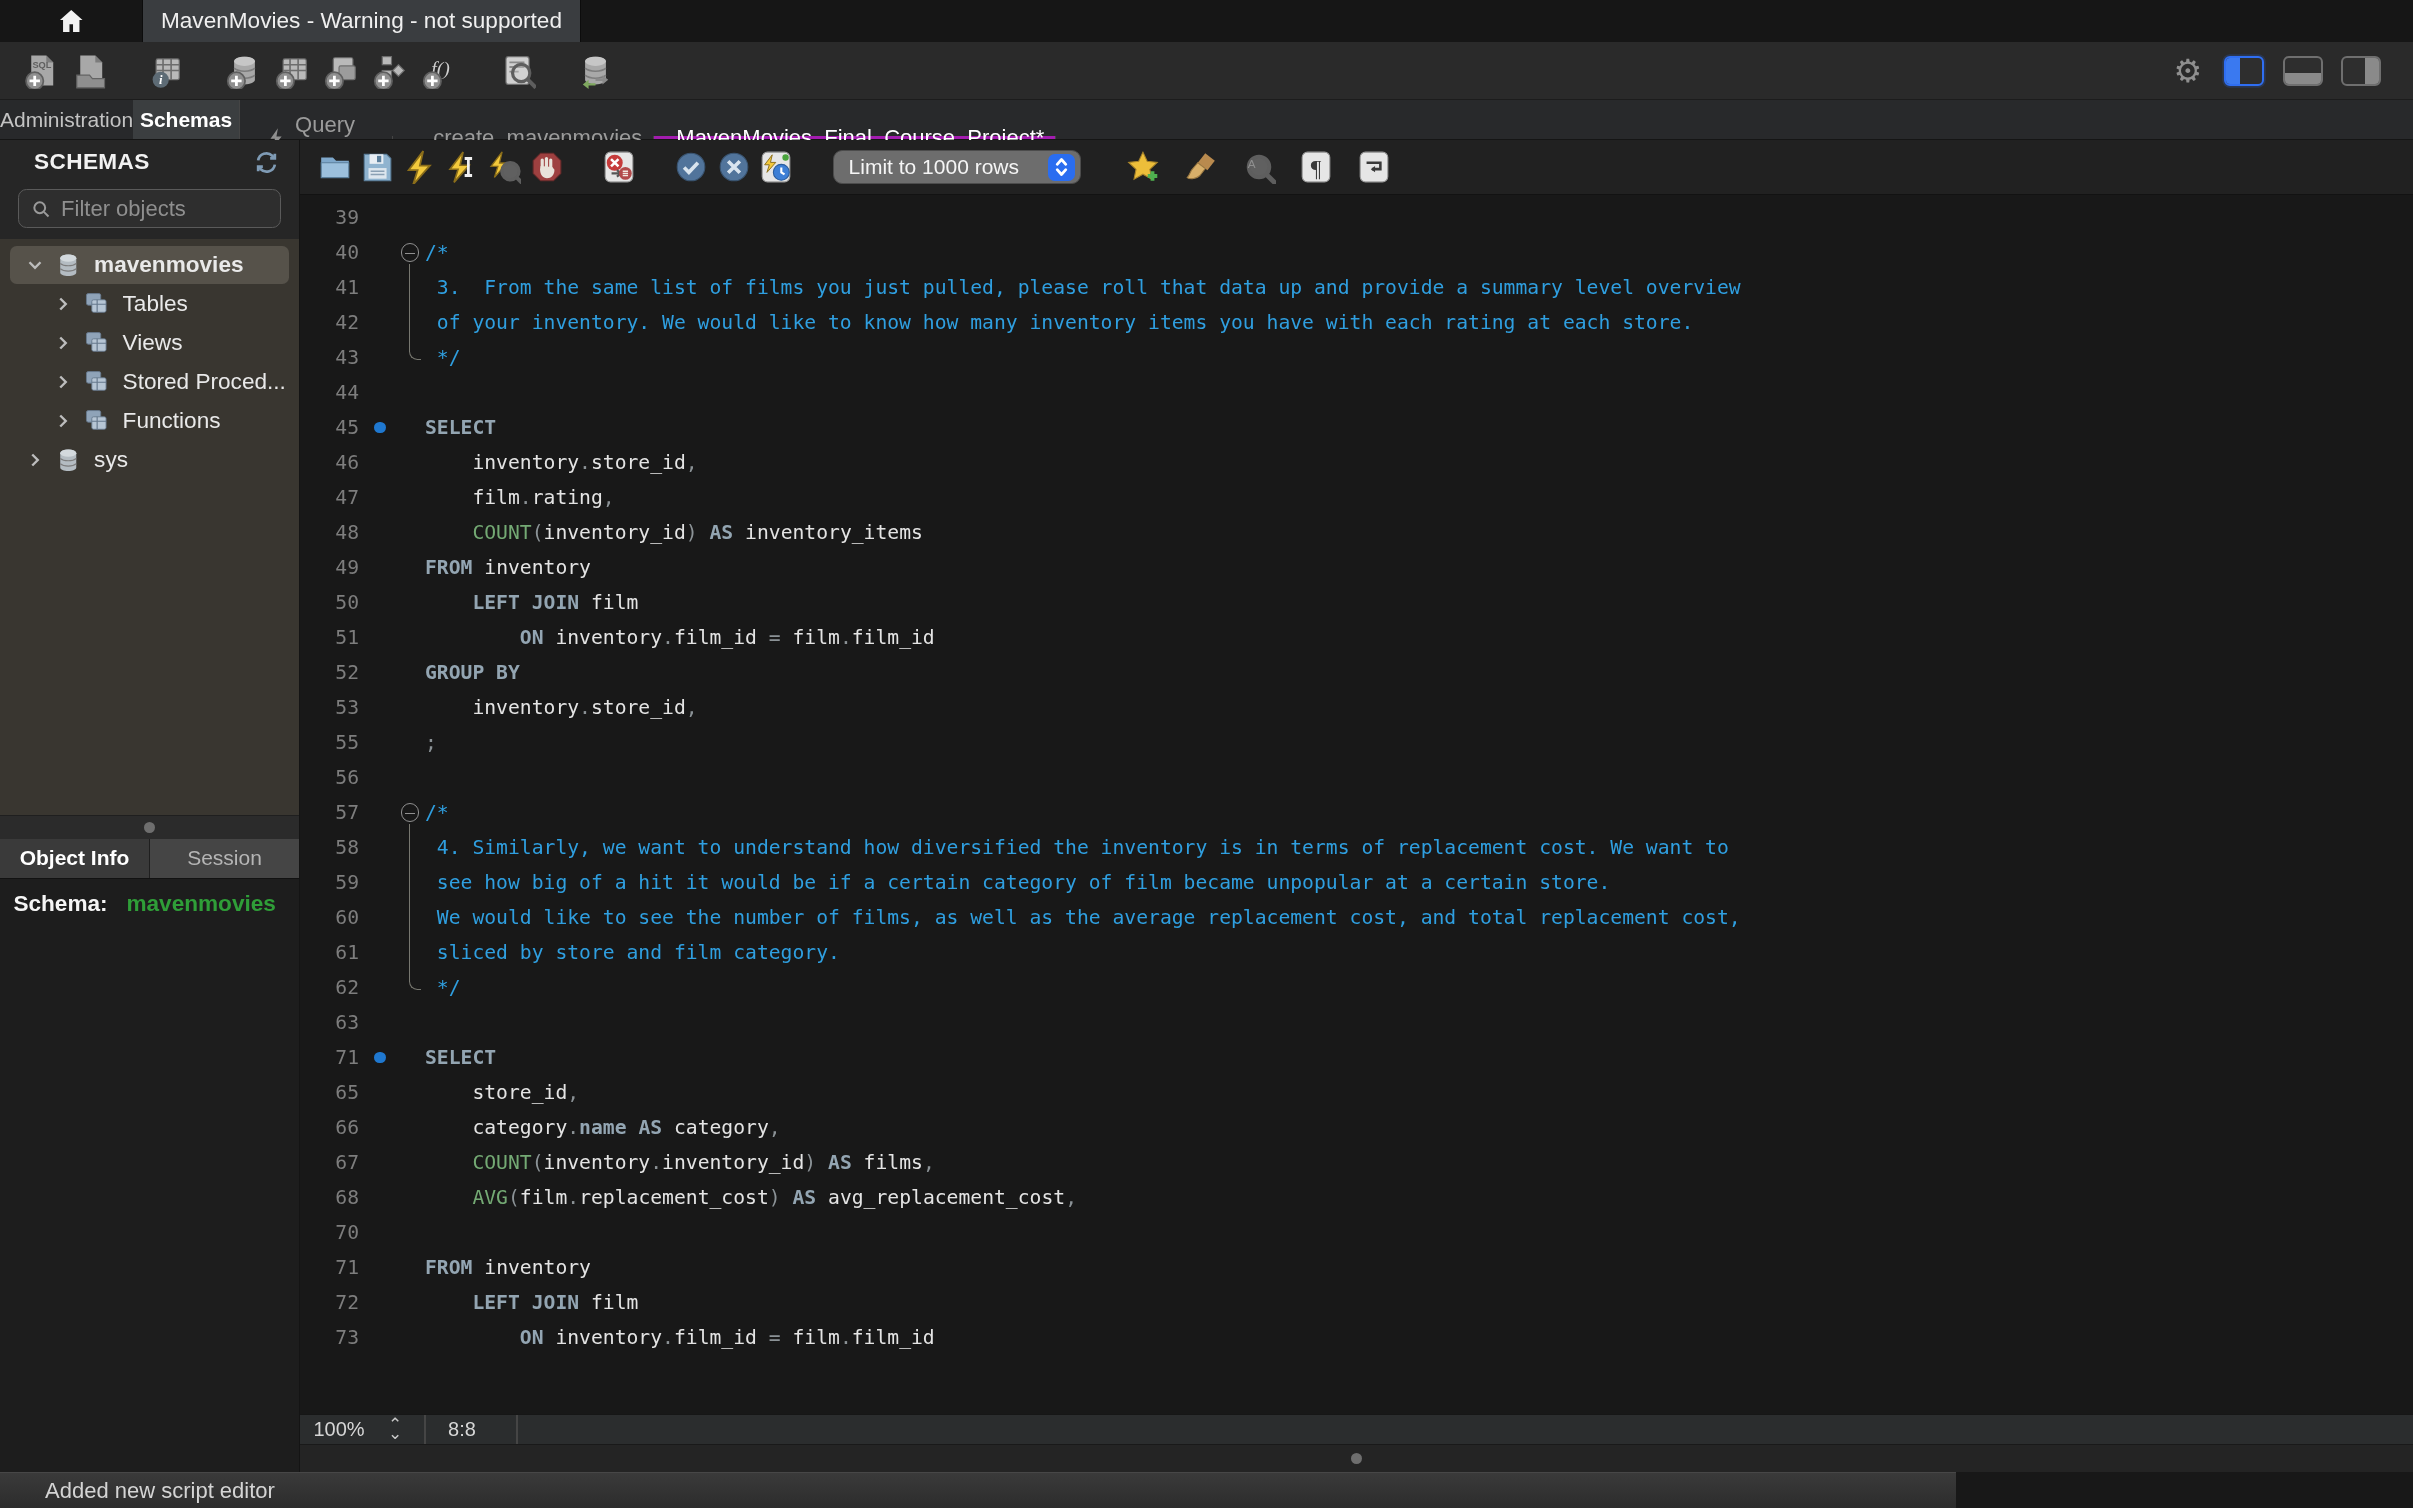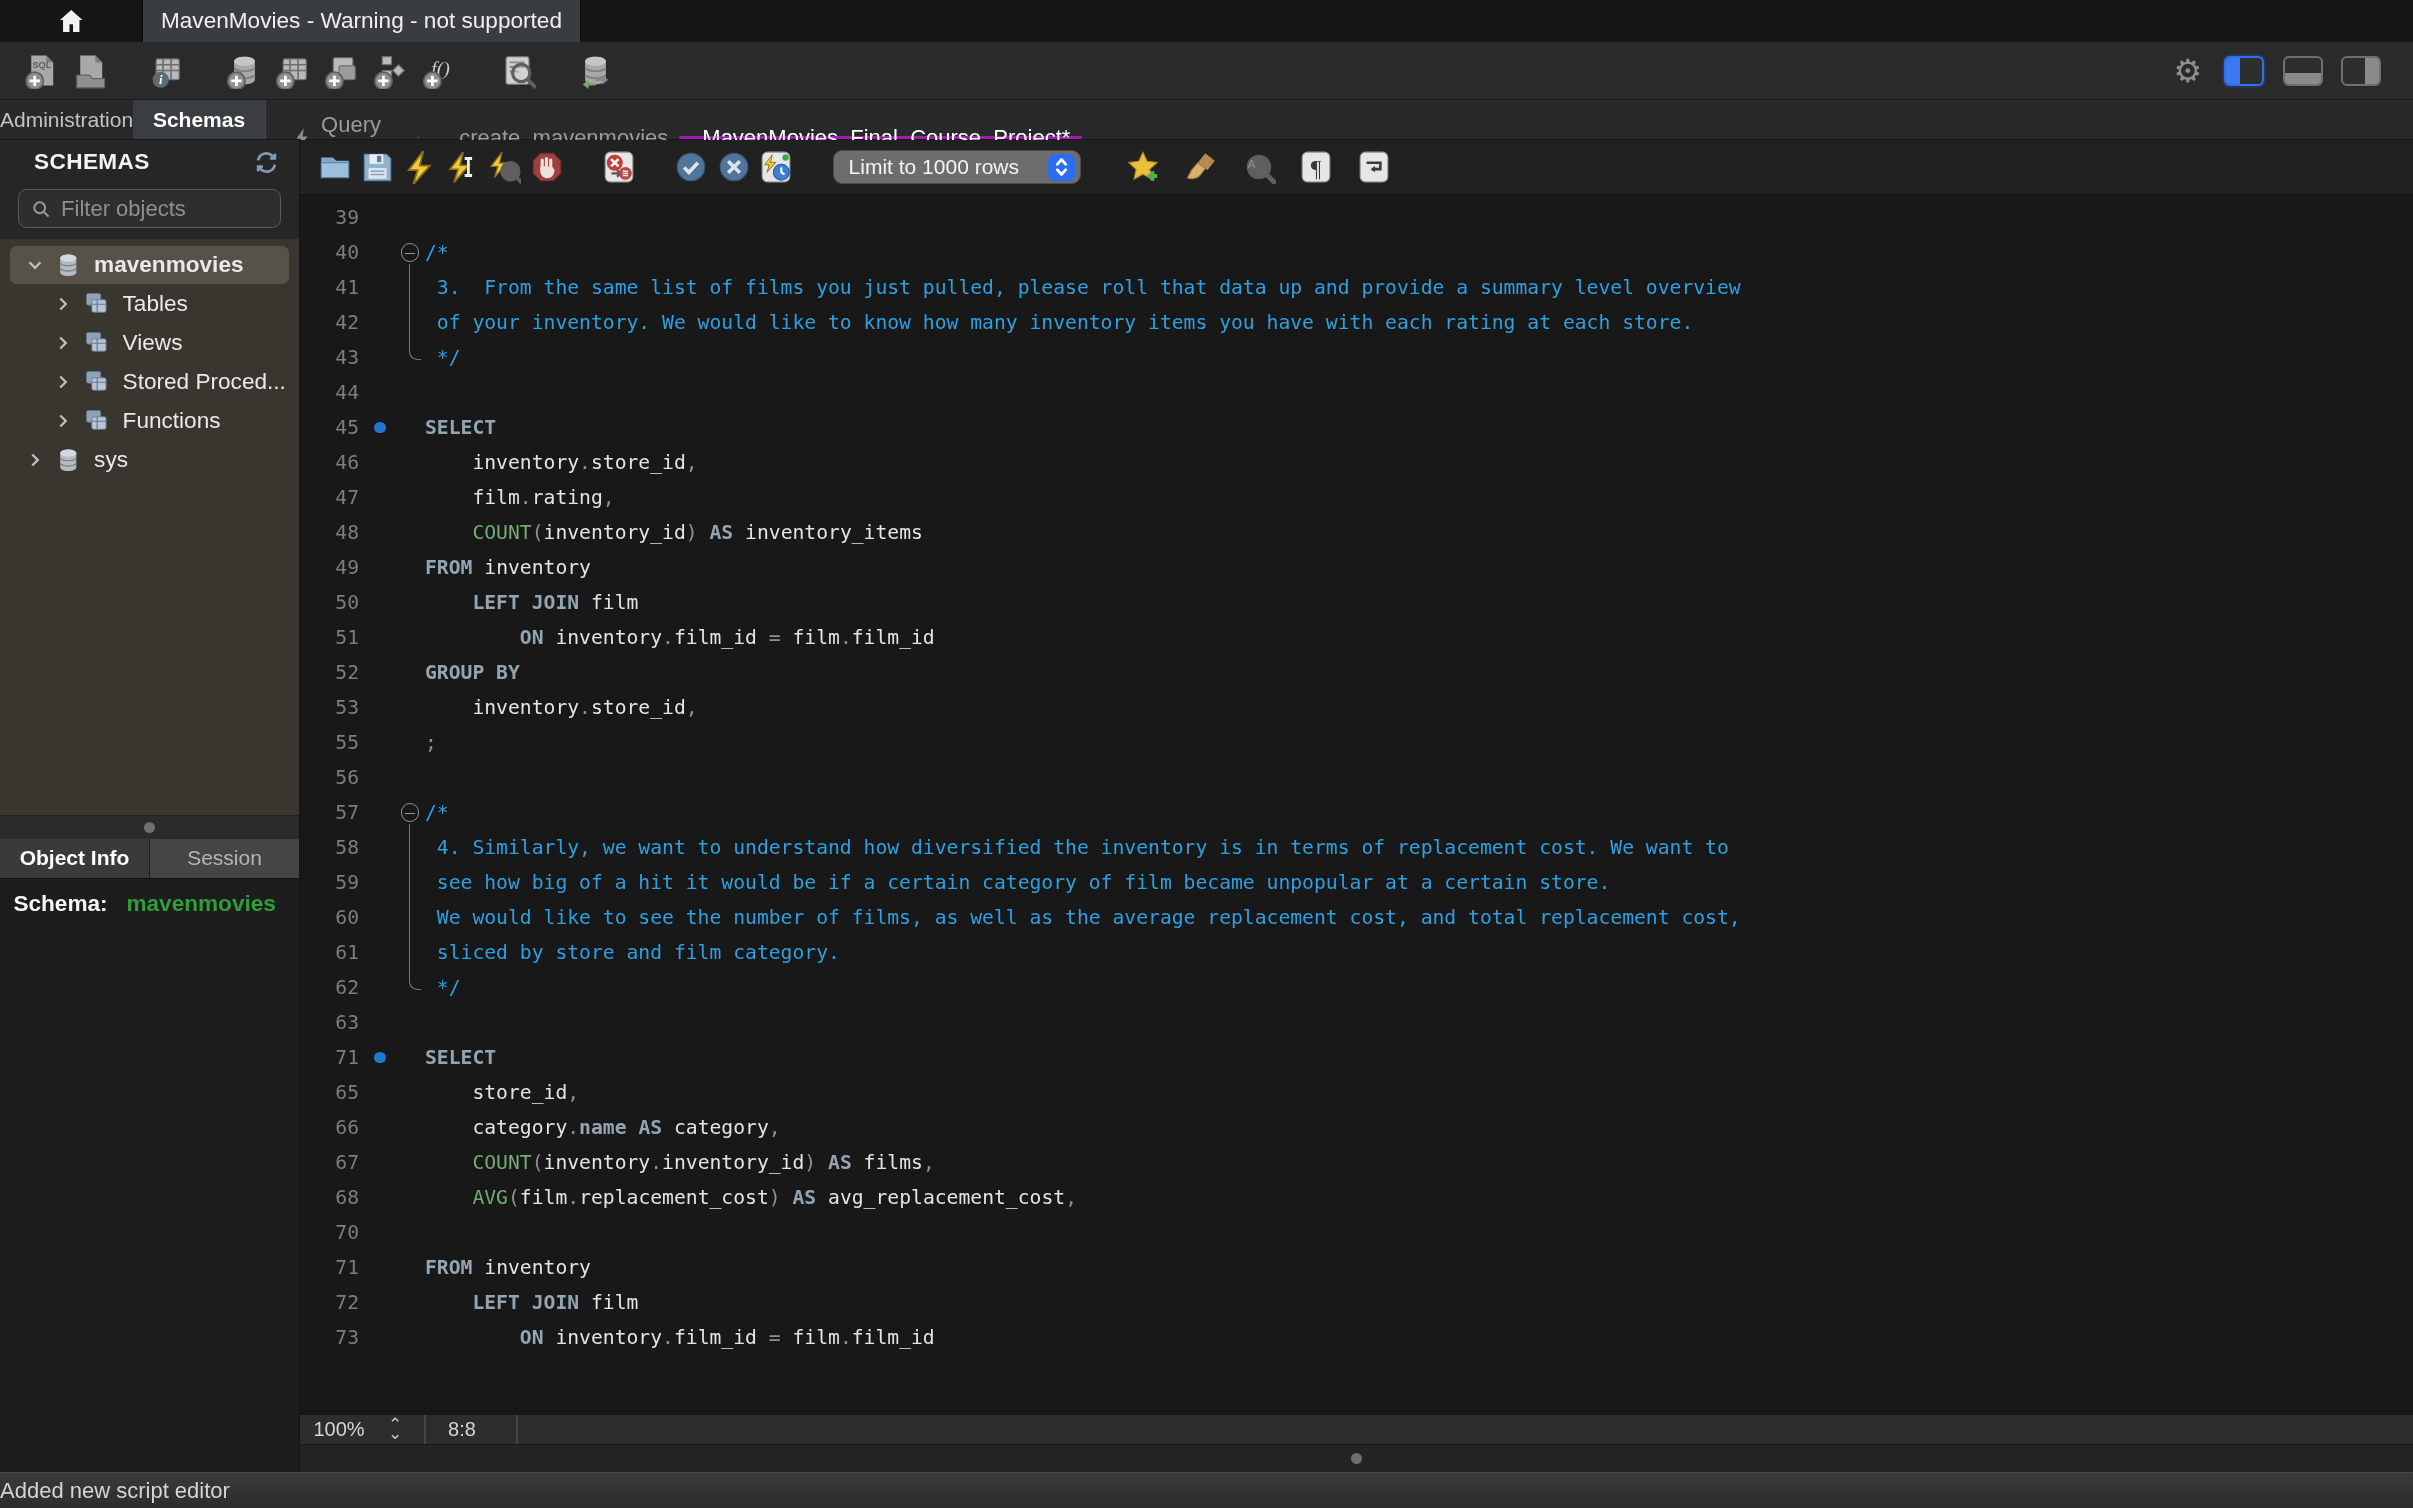--- a/index.html
+++ b/index.html
@@ -26,21 +26,21 @@
   .gear { font-size:32px; color:#8f8f8f; line-height:1; }
   .panel-toggle { width:40px; height:30px; border-radius:5.9px; border:2.5px solid #6f6f6f; background:#2e2e2e; position:relative; overflow:hidden; }
   .panel-toggle.active { border-color:#2f6ef2; box-shadow:0 0 0 1.7px #2f6ef233; }
   .panel-toggle .seg { position:absolute; background:#8a8a8a; }
   .panel-toggle.active .seg { background:#3a79f0; }
   .seg-left { left:0; top:0; bottom:0; width:38%; }
   .seg-bottom { left:0; right:0; bottom:0; height:42%; }
   .seg-right { right:0; top:0; bottom:0; width:38%; }
   
   .tabstrip { position:absolute; left:0; top:100px; width:2413px; height:40px; background:#28292b; border-bottom:1.7px solid #151515; display:flex; }
-  .left-tabs { width:266px; display:flex; border-right:1.7px solid #454545; }
+  .left-tabs { width:240px; display:flex; border-right:1.7px solid #454545; }
   .ws-tab { flex:1; display:flex; align-items:center; justify-content:center; font-size:21px; color:#c3c3c3; }
   .ws-tab.active { background:#3b3e40; color:#ffffff; font-weight:bold; }
   .editor-tabs { display:flex; flex:1;margin-top:36px; }
   .ed-tab { display:flex; align-items:center; gap:11.7px; padding:0 28.5px; font-size:22px; color:#9b9b9b; border-right:1.7px solid #454545; }
   .ed-tab .bolt { width:17px; height:22px; }
   .ed-tab.active { background:#a21caf; color:#ffffff;justify-content:center; }
   .ed-tab-q1 { width:153px; } .ed-tab-cm { width:261px; } .ed-tab-mm { width:402px; }
   
   .sidebar { position:absolute; left:0; top:140px; width:300px; height:1332px; background:#262626; display:flex; flex-direction:column; border-right:1.7px solid #141414; }
   .schemas-header { height:44px; display:flex; align-items:center; padding:0 20px 0 34px; }
@@ -100,23 +100,23 @@
   .tk-i { color:#e4e4e4; }
   .tk-p { color:#8b9296; }
   
   .zoom-bar { height:30px; background:#2b2d2e; border-top:1.7px solid #161616; display:flex; align-items:center; font-size:20px; color:#d6d6d6; }
   .zoom-label { padding-left:13.4px; width:84px; }
   .zoom-stepper { width:22px; display:flex; flex-direction:column; align-items:center; line-height:0.55; color:#c9c9c9; font-size:17px; }
   .zb-div { width:1.7px; height:100%; background:#454545; margin:0 0 0 18.4px; }
   .cursor-pos { padding:0 22px; }
   .output-strip { height:28.5px; background:#242424; border-top:1.7px solid #191919; display:flex; align-items:center; justify-content:center; }
   
-  .statusbar { position:absolute; left:0; top:1472px; width:2413px; height:37px;
+  .statusbar { position:absolute; left:0; top:1472px; width:1956px; height:37px;
     background:linear-gradient(#3a3a3a,#2c2c2c); border-top:1.7px solid #474747;
-    display:flex; align-items:center; font-size:22px; color:#d4d4d4; }
+    display:flex; align-items:center; padding-left:45px; font-size:22px; color:#d4d4d4; }
 </style>
 </head>
 <body>
 
 <div id="app">
 
   <div class="titlebar">
     <button class="home-btn tool-btn">
       <svg viewBox="0 0 24 24">
           <path d="M12 2.5 2.5 11h2.6v10h5.4v-6.4h3v6.4h5.4V11h2.6z" fill="#f2f2f2"></path>

